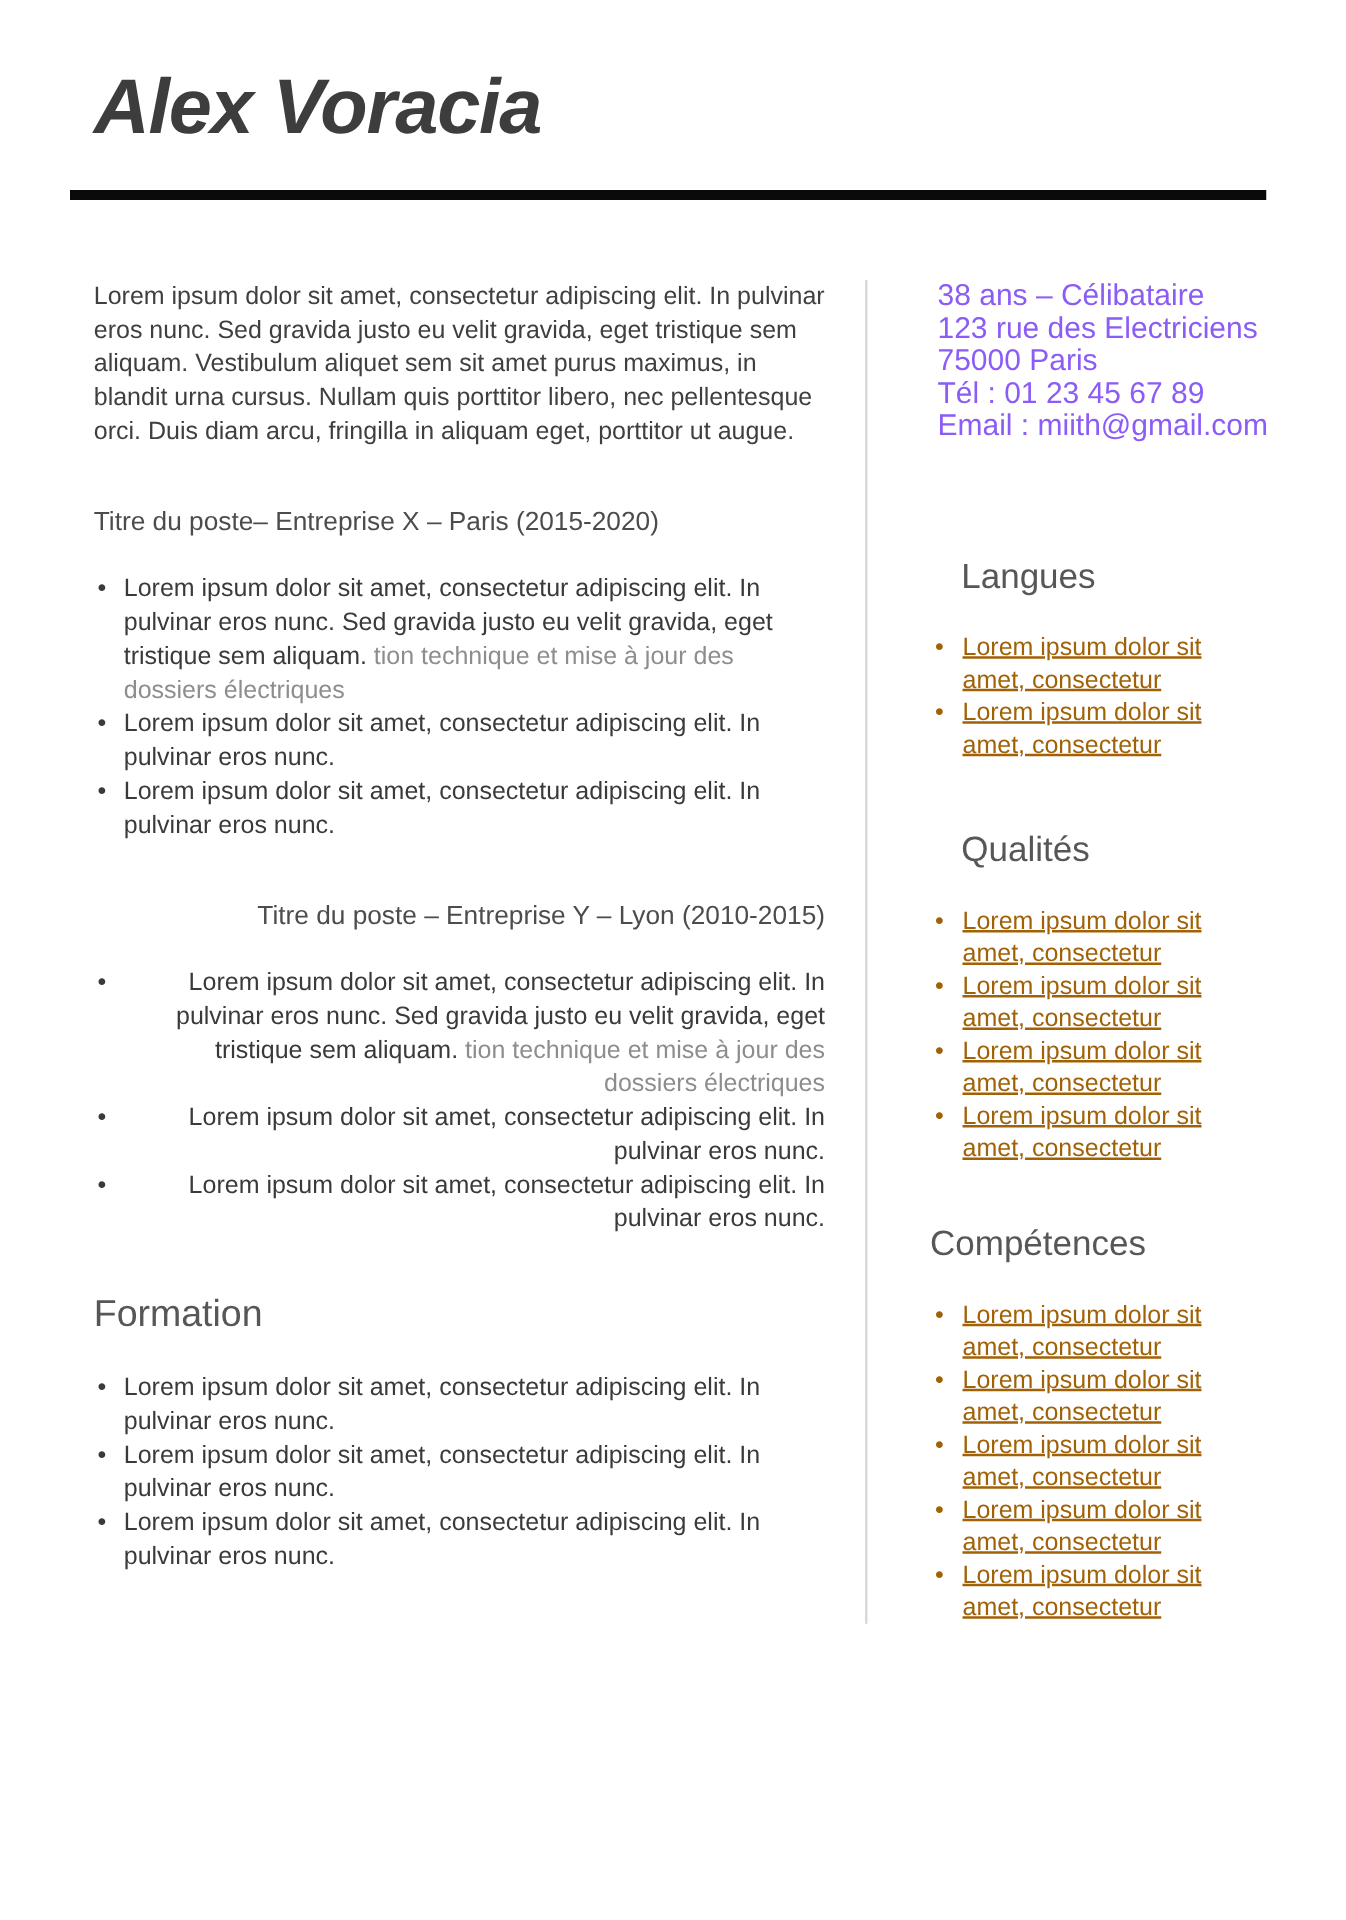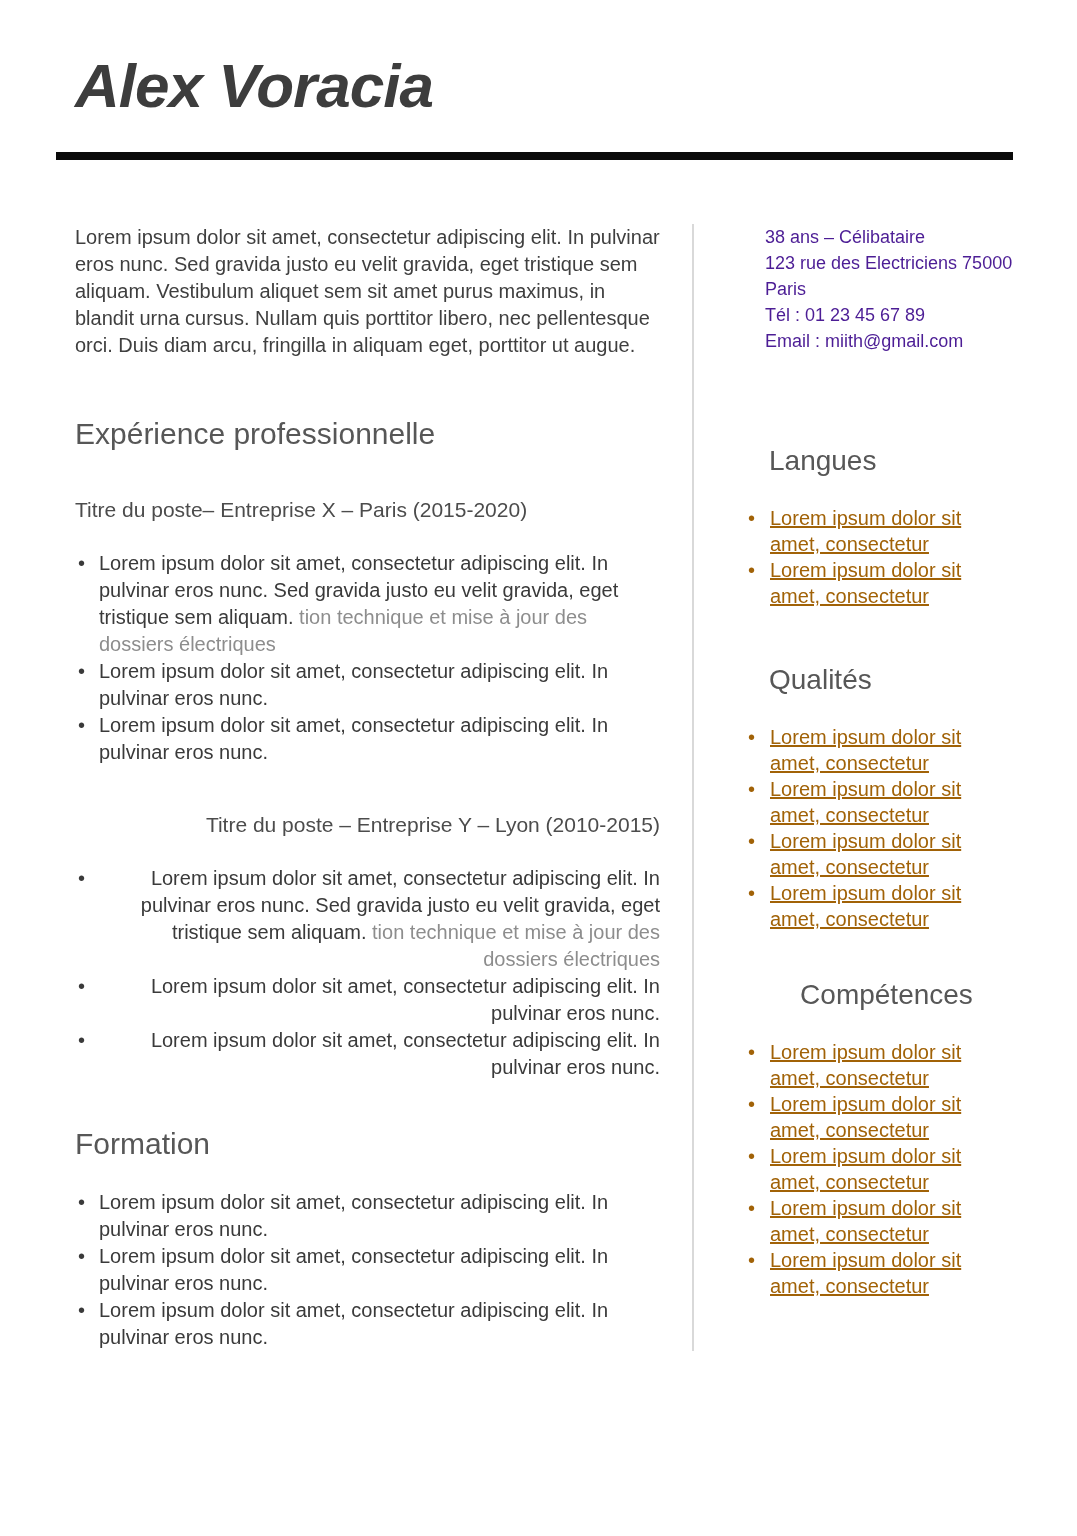--- a/index.html
+++ b/index.html
@@ -99,37 +99,37 @@
     content: "\2022";
     position: absolute;
     left: 3px;
     top: 0;
   }
   .secondary { color: var(--secondary-text, #8d8d8d); }
   .formation-heading { margin-top: 46px; }
   .formation-list { margin-top: 40px; }
   
   .contact {
-    margin-left: 21px;
-    font-size: 18px;
+    margin-left: 6px;
+    font-size: 24px;
     line-height: 26px;
-    color: #4c1d95;
+    color: #8b5cf6;
     max-width: 280px;
   }
   .side-heading {
     margin: 0;
     font-size: 28px;
     line-height: 33px;
     font-weight: 400;
     color: var(--heading, #575757);
   }
   .side-heading.indent { margin-left: 25px; }
   .langues-heading { margin-top: 90px; }
   .qualites-heading { margin-top: 54px; }
-  .competences-heading { margin-top: 46px; text-align: center; }
+  .competences-heading { margin-top: 46px; }
   ul.side-list {
     list-style: none;
     margin: 28px 0 0 0;
     padding: 0;
     font-size: 20px;
     line-height: 26px;
     color: #a16207;
     max-width: 246px;
     text-decoration: underline;
   }
@@ -154,21 +154,20 @@
   </div>
 
   <div class="header-rule"></div>
 
   <div class="columns">
 
     <div class="col-left">
 
       <p class="summary" style="margin:0;">Lorem ipsum dolor sit amet, consectetur adipiscing elit. In pulvinar eros nunc. Sed gravida justo eu velit gravida, eget tristique sem aliquam. Vestibulum aliquet sem sit amet purus maximus, in blandit urna cursus. Nullam quis porttitor libero, nec pellentesque orci. Duis diam arcu, fringilla in aliquam eget, porttitor ut augue.</p>
 
-      <h2 class="section-heading">Expérience professionnelle</h2>
 
       <div class="exp-entry">
         <div class="job-title">Titre du poste– Entreprise X – Paris (2015-2020)</div>
         <ul class="bullets">
           <li>
             <span>Lorem ipsum dolor sit amet, consectetur adipiscing elit. In pulvinar eros nunc. Sed gravida justo eu velit gravida, eget tristique sem aliquam.</span>
             <span class="secondary">tion technique et mise à jour des dossiers électriques</span>
           </li>
           <li>
             <span>Lorem ipsum dolor sit amet, consectetur adipiscing elit. In pulvinar eros nunc.</span>

